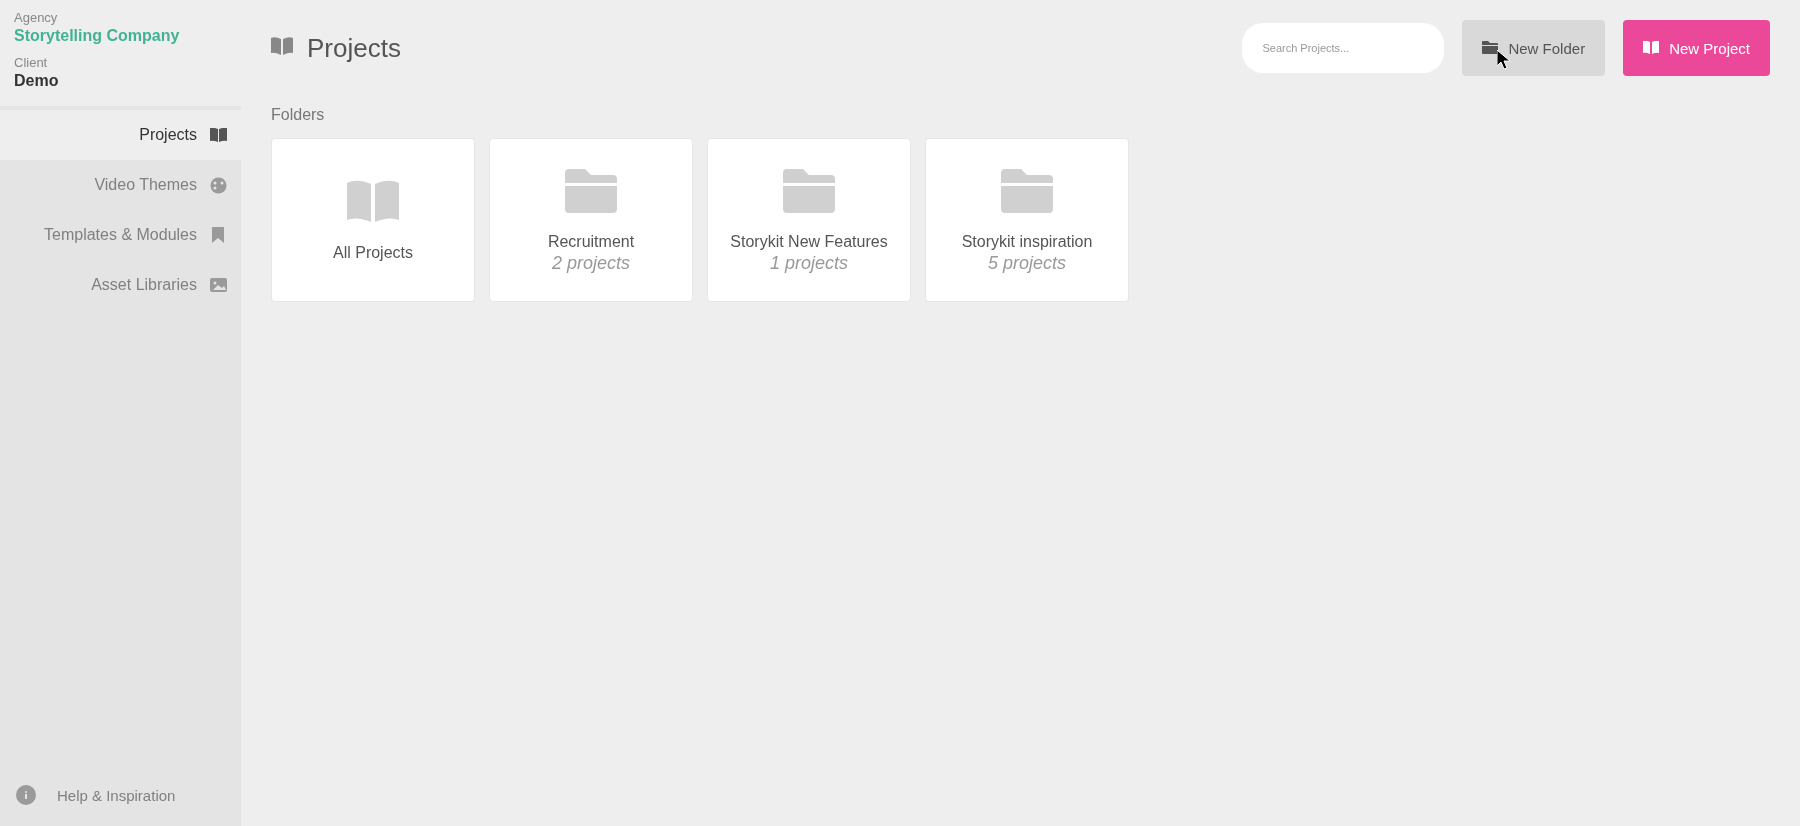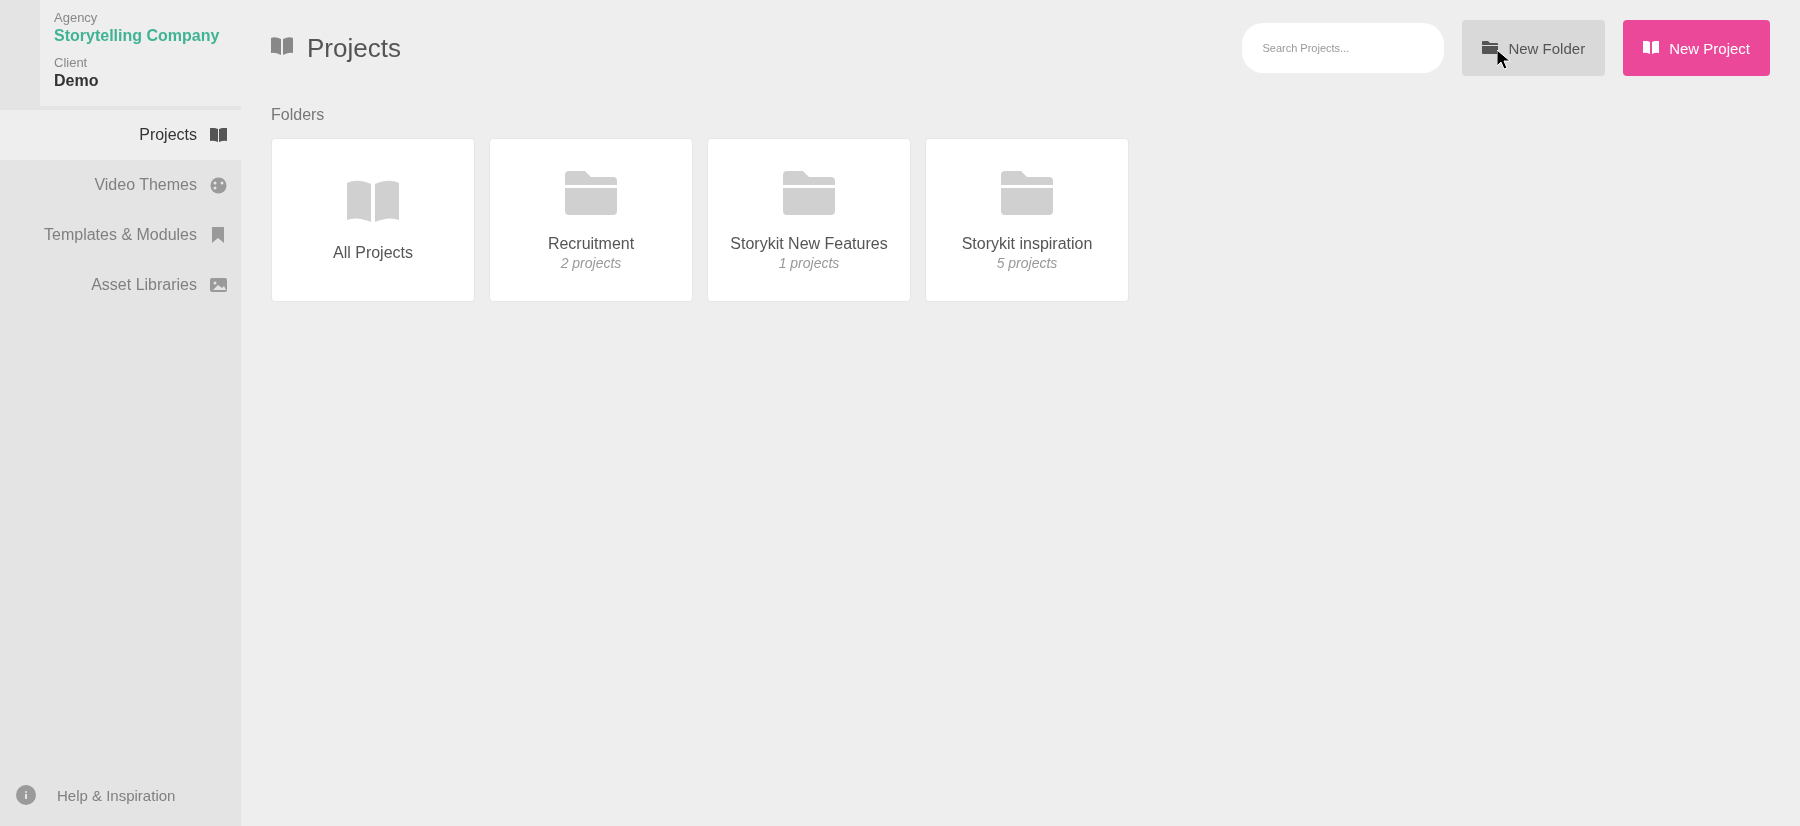--- a/index.html
+++ b/index.html
@@ -34,21 +34,20 @@
       align-items: center;
       justify-content: center;
       font-size: 24px;
       font-weight: bold;
       color: #40b394;
       letter-spacing: -1px;
     }
     .meta-section {
       padding: 10px 14px 16px 14px;
       background: #eeeeee;
-      margin-left: 40px;
     }
     .meta-label {
       font-size: 13px;
       color: #888;
       margin-bottom: 2px;
     }
     .agency-name {
       font-size: 16px;
       font-weight: 600;
       color: #40b394;
@@ -193,21 +192,21 @@
       display: flex;
       align-items: center;
       justify-content: center;
     }
     .folder-title {
       font-size: 16px;
       color: #555;
       text-align: center;
     }
     .folder-count {
-      font-size: 14px;
+      font-size: 18px;
       font-style: italic;
       color: #999;
       margin-top: 2px;
     }
     .cursor {
       position: fixed;
       left: 1497px;
       top: 50px;
       pointer-events: none;
     }

